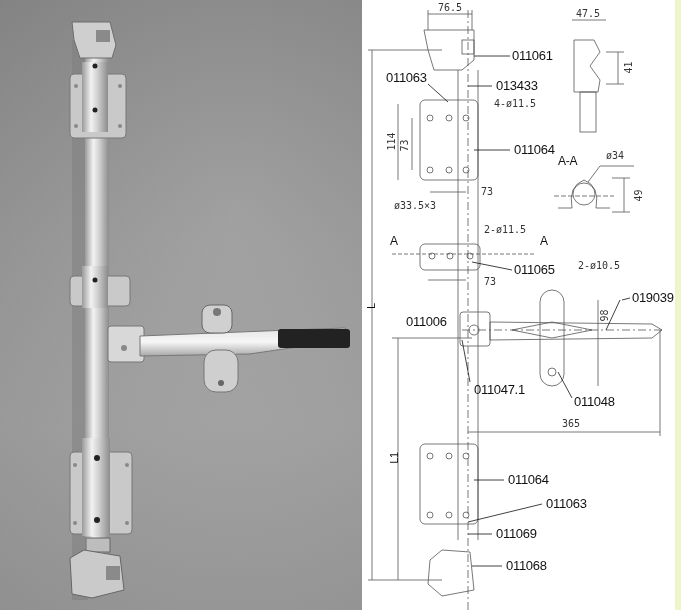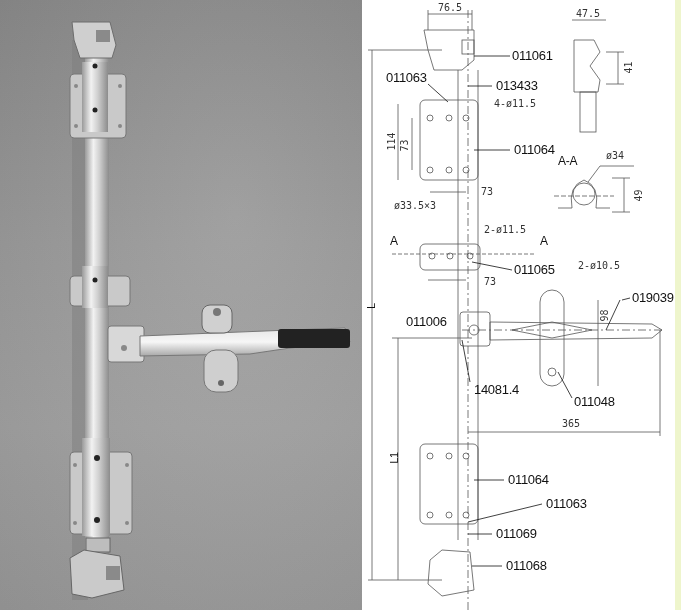--- a/index.html
+++ b/index.html
@@ -193,21 +193,21 @@
   <div class="lbl vert" style="left:6px;top:300px;font-size:11px;">L</div>
   <div class="lbl vert" style="left:26px;top:452px;font-size:11px;">L1</div>
 
   <div class="lbl" style="left:150px;top:48px;">011061</div>
   <div class="lbl" style="left:134px;top:78px;">013433</div>
   <div class="lbl" style="left:24px;top:70px;">011063</div>
   <div class="lbl" style="left:152px;top:142px;">011064</div>
   <div class="lbl" style="left:152px;top:262px;">011065</div>
   <div class="lbl" style="left:44px;top:298px;margin-top:16px;">011006</div>
   <div class="lbl" style="left:270px;top:290px;">019039</div>
-  <div class="lbl" style="left:112px;top:382px;">14081.4</div>
+  <div class="lbl" style="left:112px;top:382px;">011047.1</div>
   <div class="lbl" style="left:212px;top:394px;">011048</div>
   <div class="lbl" style="left:146px;top:472px;">011064</div>
   <div class="lbl" style="left:184px;top:496px;">011063</div>
   <div class="lbl" style="left:134px;top:526px;">011069</div>
   <div class="lbl" style="left:144px;top:558px;">011068</div>
 </div>
 
 <div id="edge"></div>
 
 </body></html>

